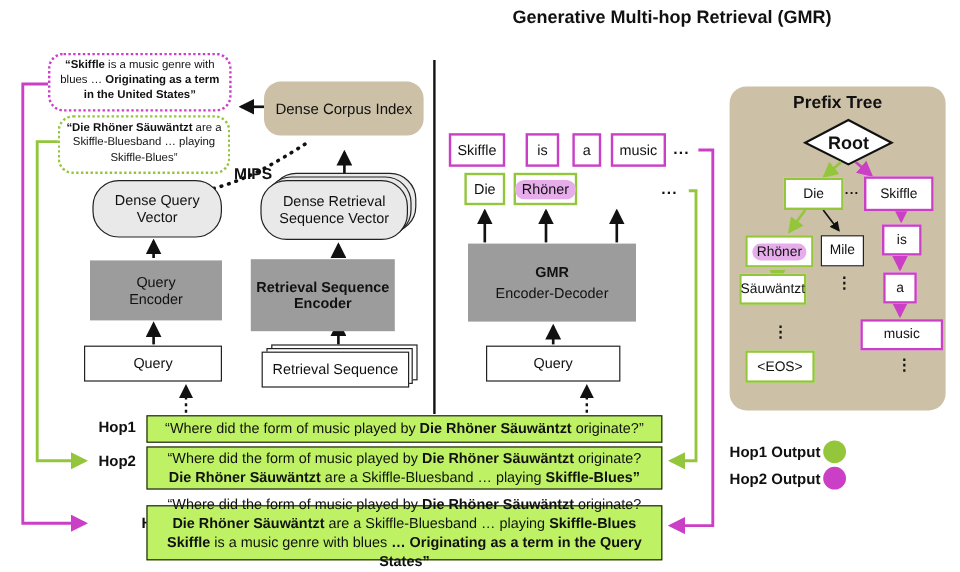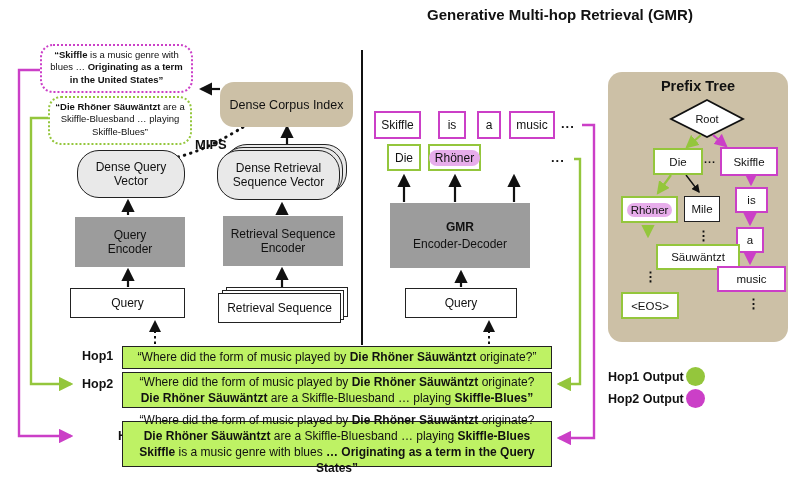--- a/index.html
+++ b/index.html
@@ -89,39 +89,39 @@
 
   <div class="abs title node" style="left:415px;top:6px;width:290px;">Generative Multi-hop Retrieval (GMR)</div>
 
   <div class="abs dotted mag node" style="left:40px;top:44px;width:153px;height:49px;">
     <span class="b">“Skiffle</span><span> is a music genre with blues … </span><span class="b">Originating as a term in the United States”</span>
   </div>
   <div class="abs dotted grn node" style="left:48px;top:96px;width:144px;height:49px;">
     <span class="b">“Die Rhöner Säuwäntzt</span><span> are a Skiffle-Bluesband … playing Skiffle-Blues”</span>
   </div>
 
-  <div class="abs tan ctr node" style="left:220px;top:82px;width:133px;height:45px;font-size:12.5px;">Dense Corpus Index</div>
+  <div class="abs tan ctr node" style="left:220px;top:68px;width:133px;height:45px;font-size:12.5px;">Dense Corpus Index</div>
 
   <div class="abs b node" style="left:195px;top:121px;font-size:13px;margin-top:16px;">MIPS</div>
 
   <div class="abs vec ctr node" style="left:77px;top:150px;width:108px;height:48px;">
     <span style="width:80px;">Dense Query Vector</span>
   </div>
 
   <div class="abs vec node" style="left:225px;top:144px;width:122px;height:50px;"></div>
   <div class="abs vec node" style="left:221px;top:147px;width:122px;height:50px;"></div>
   <div class="abs vec ctr node" style="left:217px;top:150px;width:123px;height:50px;">
     <span style="width:105px;">Dense Retrieval Sequence Vector</span>
   </div>
 
   <div class="abs enc ctr node" style="left:75px;top:217px;width:110px;height:50px;">
     <span style="width:60px;">Query Encoder</span>
   </div>
 
-  <div class="abs enc ctr node" style="left:223px;top:216px;width:120px;height:50px;">
+  <div class="abs enc ctr node" style="left:209px;top:216px;width:120px;height:60px;font-weight:bold;">
     <span style="width:112px;">Retrieval Sequence Encoder</span>
   </div>
 
   <div class="abs wbox ctr node" style="left:70px;top:288px;width:115px;height:30px;">Query</div>
 
   <div class="abs wbox node" style="left:226px;top:287px;width:122px;height:30px;"></div>
   <div class="abs wbox node" style="left:222px;top:290px;width:122px;height:30px;"></div>
   <div class="abs wbox ctr node" style="left:218px;top:293px;width:123px;height:30px;">Retrieval Sequence</div>
 
   <div class="abs token tok-m ctr node" style="left:374px;top:111px;width:47px;height:28px;">Skiffle</div>
@@ -138,36 +138,36 @@
 
   <div class="abs enc col node" style="left:390px;top:203px;width:140px;height:65px;line-height:1.35;">
     <span class="b">GMR</span>
     <span>Encoder-Decoder</span>
   </div>
 
   <div class="abs wbox ctr node" style="left:405px;top:288px;width:112px;height:30px;">Query</div>
 
   <div class="abs tan node" style="left:608px;top:72px;width:180px;height:270px;z-index:0;"></div>
   <div class="abs b node" style="left:608px;top:78px;width:180px;text-align:center;font-size:14.5px;">Prefix Tree</div>
-  <div class="abs ctr node" style="left:671px;top:107px;width:72px;height:24px;font-size:11px;">Root</div>
+  <div class="abs ctr node" style="left:671px;top:107px;width:72px;height:24px;font-size:15px;font-weight:bold;">Root</div>
 
   <div class="abs tree-g ctr node" style="left:653px;top:148px;width:50px;height:27px;">Die</div>
   <div class="abs ellip node" style="left:704px;top:153px;font-size:11px;">...</div>
   <div class="abs tree-m ctr node" style="left:720px;top:147px;width:58px;height:29px;">Skiffle</div>
 
   <div class="abs tree-g ctr node" style="left:621px;top:196px;width:57px;height:27px;">
     <span class="pill" style="padding:1px 4px;">Rhöner</span>
   </div>
   <div class="abs tree-k ctr node" style="left:684px;top:196px;width:36px;height:26px;">Mile</div>
   <div class="abs tree-m ctr node" style="left:735px;top:187px;width:33px;height:26px;">is</div>
 
   <div class="abs vdots node" style="left:697px;top:229px;">⋮</div>
   <div class="abs tree-m ctr node" style="left:736px;top:227px;width:28px;height:26px;">a</div>
 
-  <div class="abs tree-g ctr node" style="left:616px;top:244px;width:84px;height:26px;margin-left:40px;">Säuwäntzt</div>
+  <div class="abs tree-g ctr node" style="left:616px;top:228px;width:56px;height:26px;">Säuwäntzt</div>
   <div class="abs tree-m ctr node" style="left:717px;top:266px;width:69px;height:26px;">music</div>
 
   <div class="abs vdots node" style="left:644px;top:270px;">⋮</div>
   <div class="abs tree-g ctr node" style="left:621px;top:292px;width:58px;height:27px;">&lt;EOS&gt;</div>
   <div class="abs vdots node" style="left:747px;top:297px;">⋮</div>
 
   <div class="abs legend-row node" style="left:608px;top:367px;">
     <span>Hop1 Output</span>
     <span class="dot" style="background:#94c63c;"></span>
   </div>

